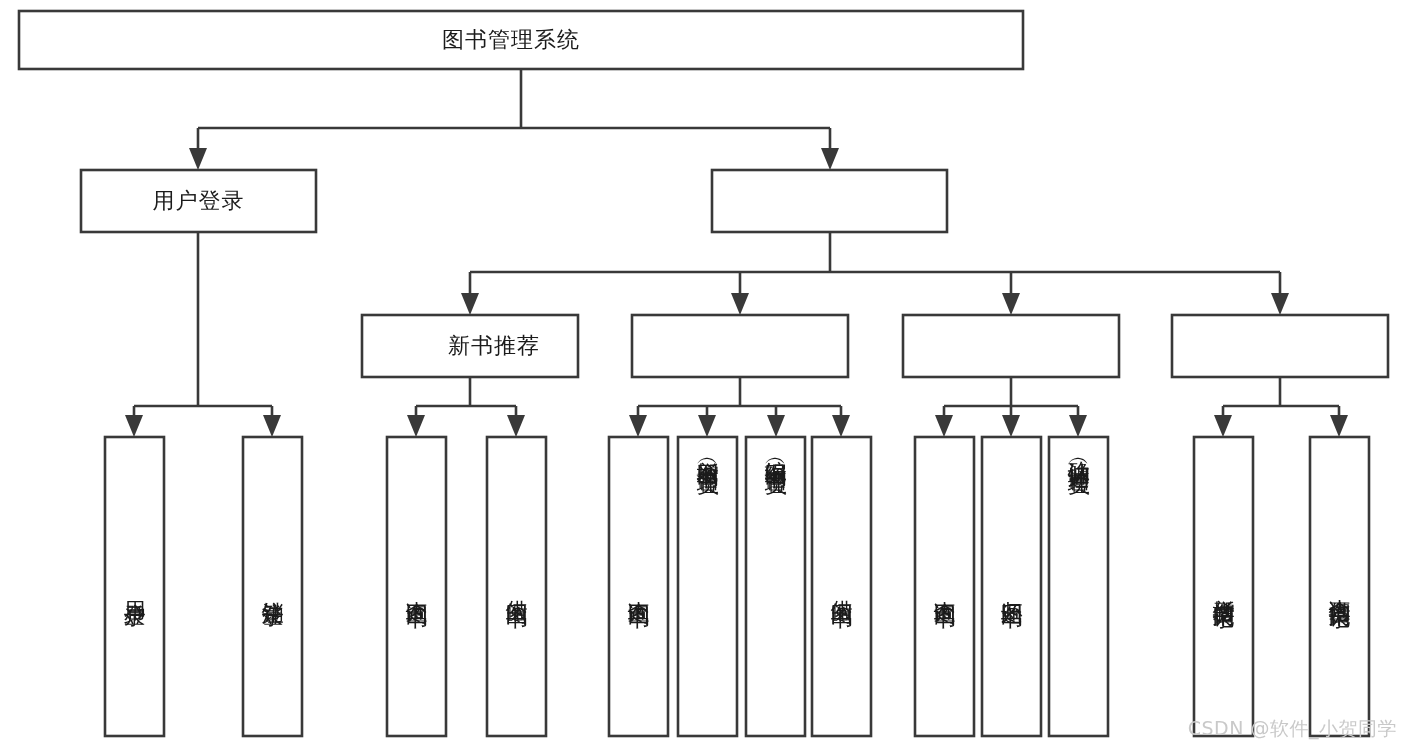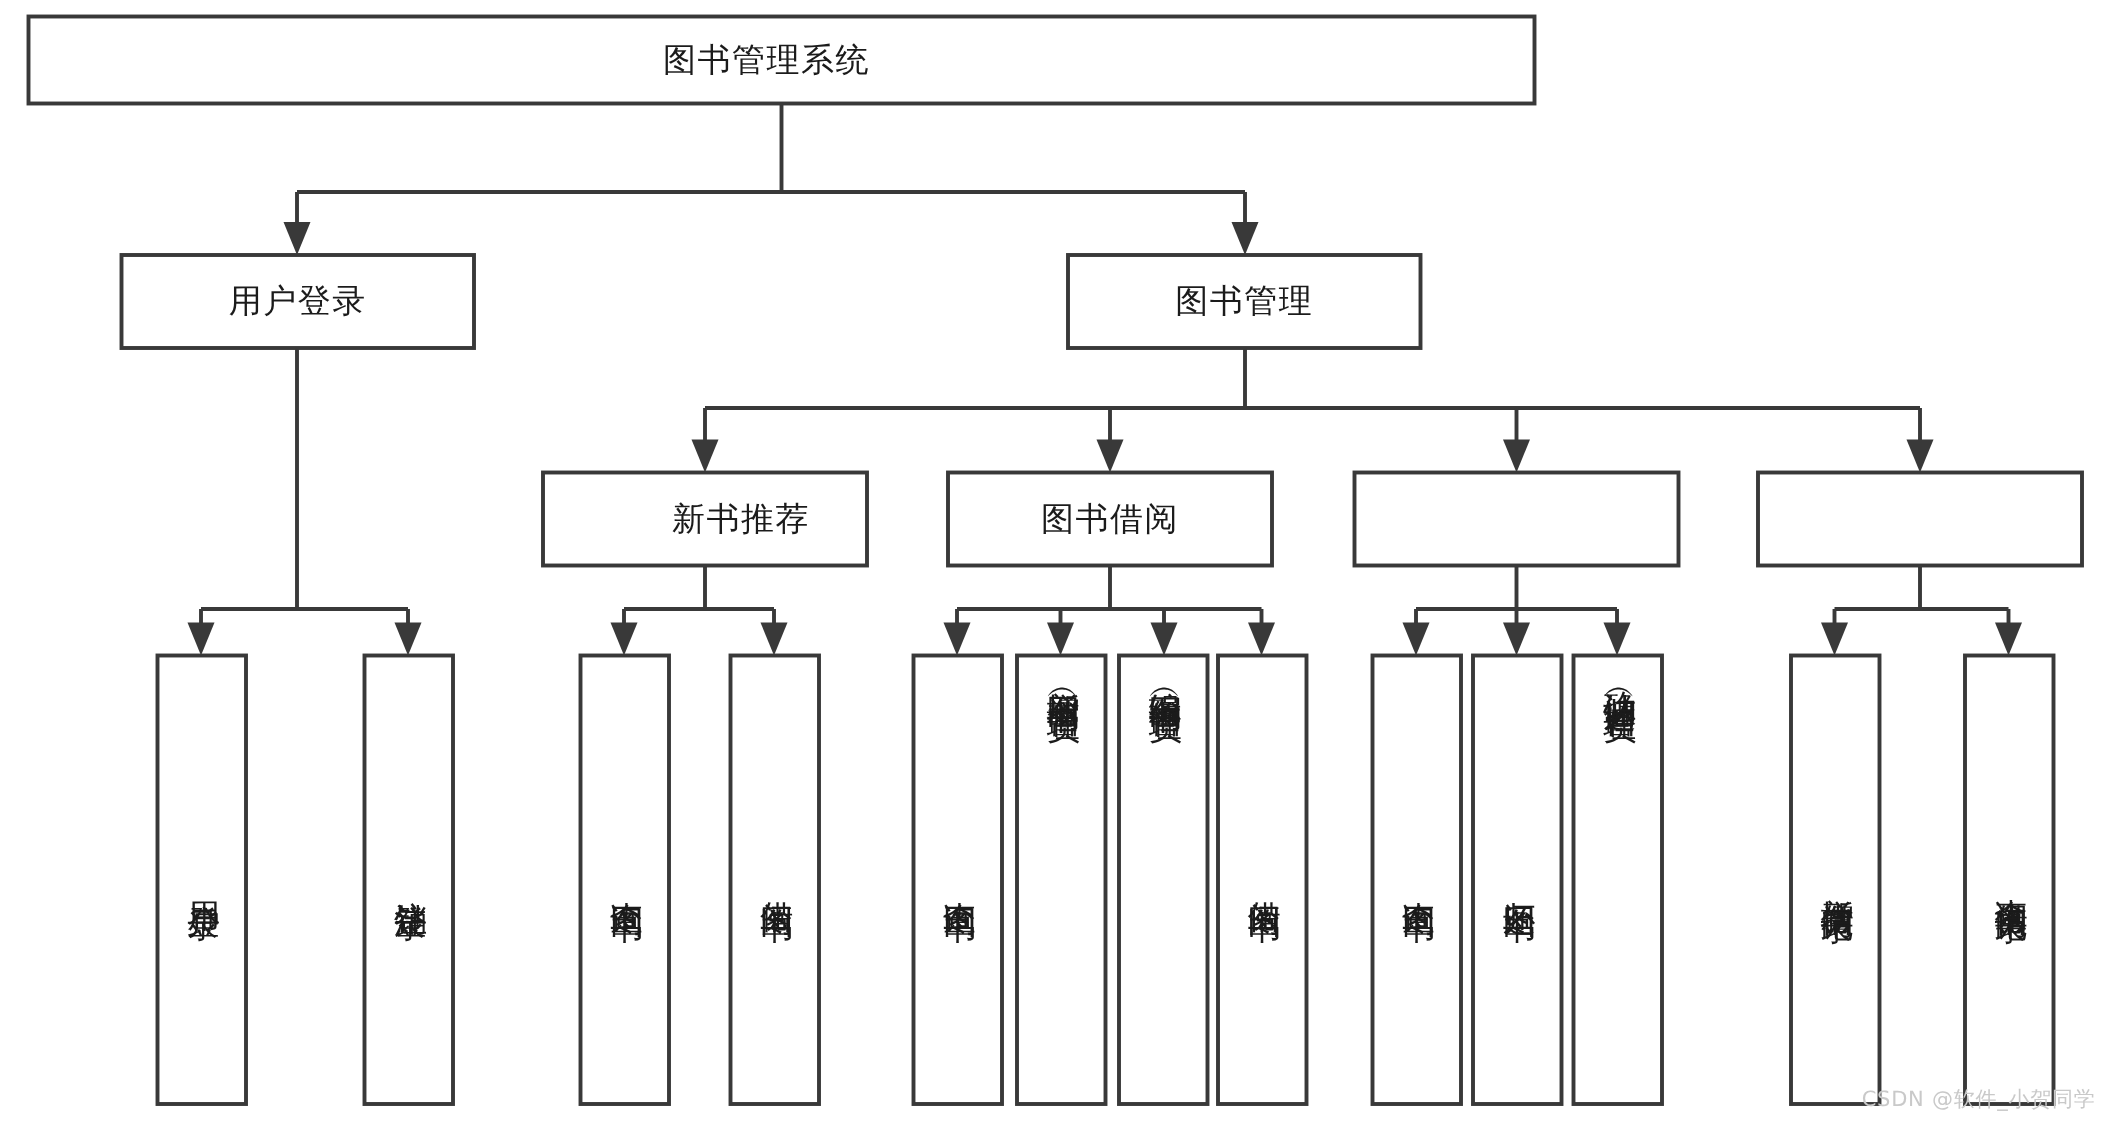--- a/index.html
+++ b/index.html
@@ -71,21 +71,21 @@
     font-size: 22px;
     color: #1b1b1b;
     white-space: nowrap;
     letter-spacing: 1px;
   }
   #watermark {
     position: absolute;
     right: 8px;
     bottom: 5px;
     font-family: "DejaVu Sans", "Liberation Sans", sans-serif;
-    font-size: 14px;
+    font-size: 19px;
     color: #c9c9c9;
     letter-spacing: 0.5px;
     user-select: none;
   }
 </style>
 </head>
 <body>
 
 <div id="chart-root">
 
@@ -194,31 +194,25 @@
   </svg>
 
   <div class="htext-wrap" style="left:19px; top:11px; width:984px; height:58px;">
     <span class="htext">图书管理系统</span>
   </div>
 
   <div class="htext-wrap" style="left:81px; top:170px; width:235px; height:62px;">
     <span class="htext">用户登录</span>
   </div>
 
-  <div class="htext-wrap" style="left:712px; top:170px; width:235px; height:62px;">
-    <span class="htext">图书管理</span>
-  </div>
 
   <div class="htext-wrap" style="left:362px; top:315px; width:216px; height:62px;padding-left:24px;">
     <span class="htext">新书推荐</span>
   </div>
 
-  <div class="htext-wrap" style="left:632px; top:315px; width:216px; height:62px;">
-    <span class="htext">图书借阅</span>
-  </div>
 
 
 
   <div class="vtext-wrap" style="left:105px; top:437px; width:59px; height:299px;">
     <span class="vtext">用户登录</span>
   </div>
   <div class="vtext-wrap" style="left:243px; top:437px; width:59px; height:299px;">
     <span class="vtext">注销登录</span>
   </div>
 

